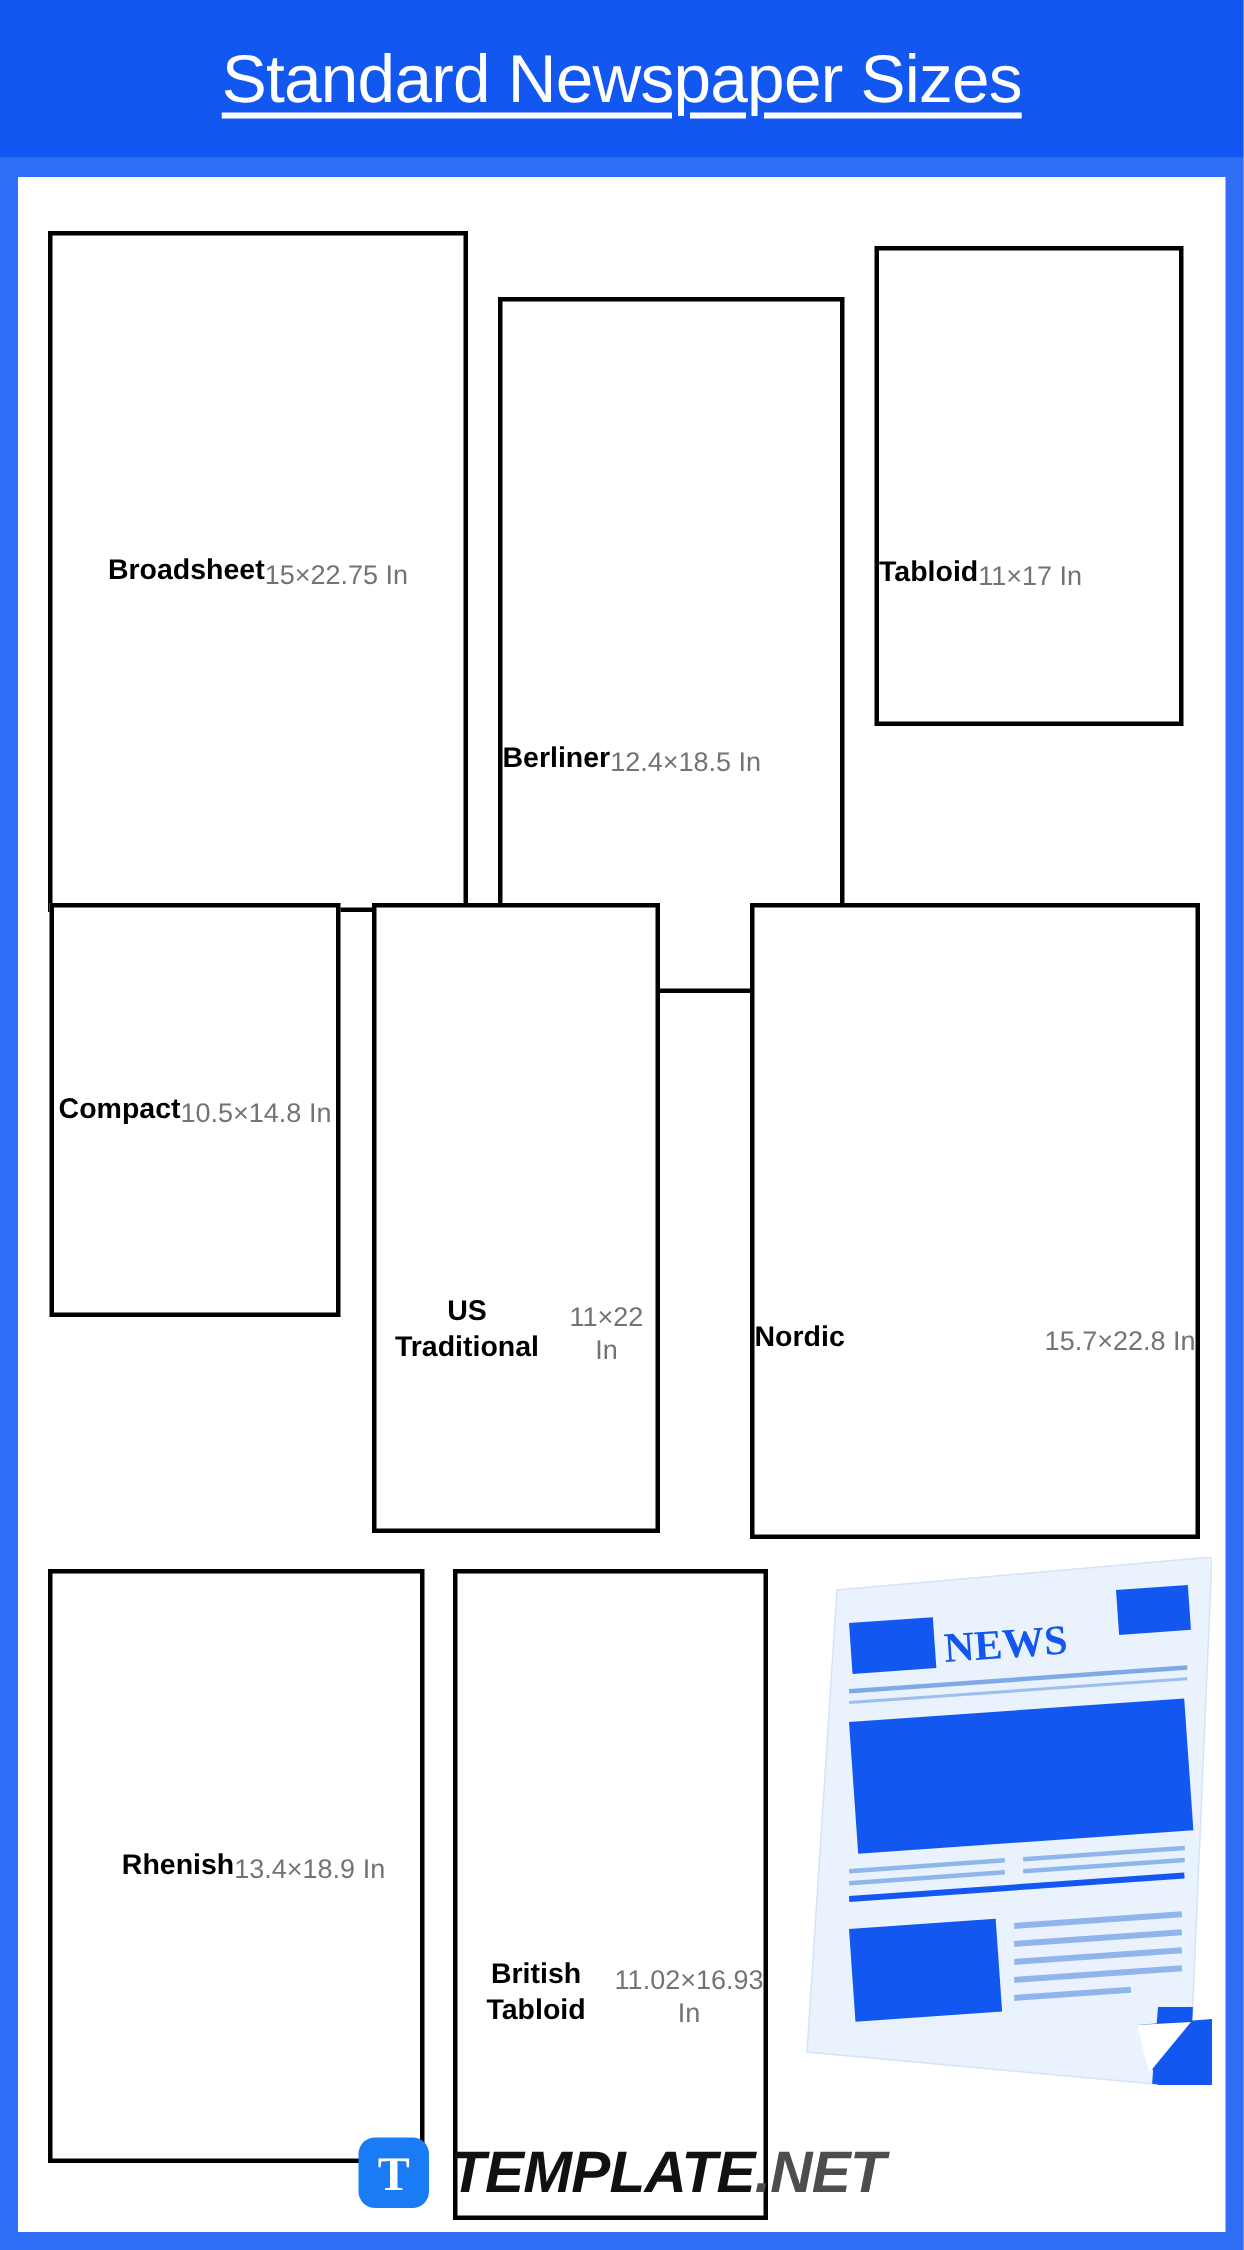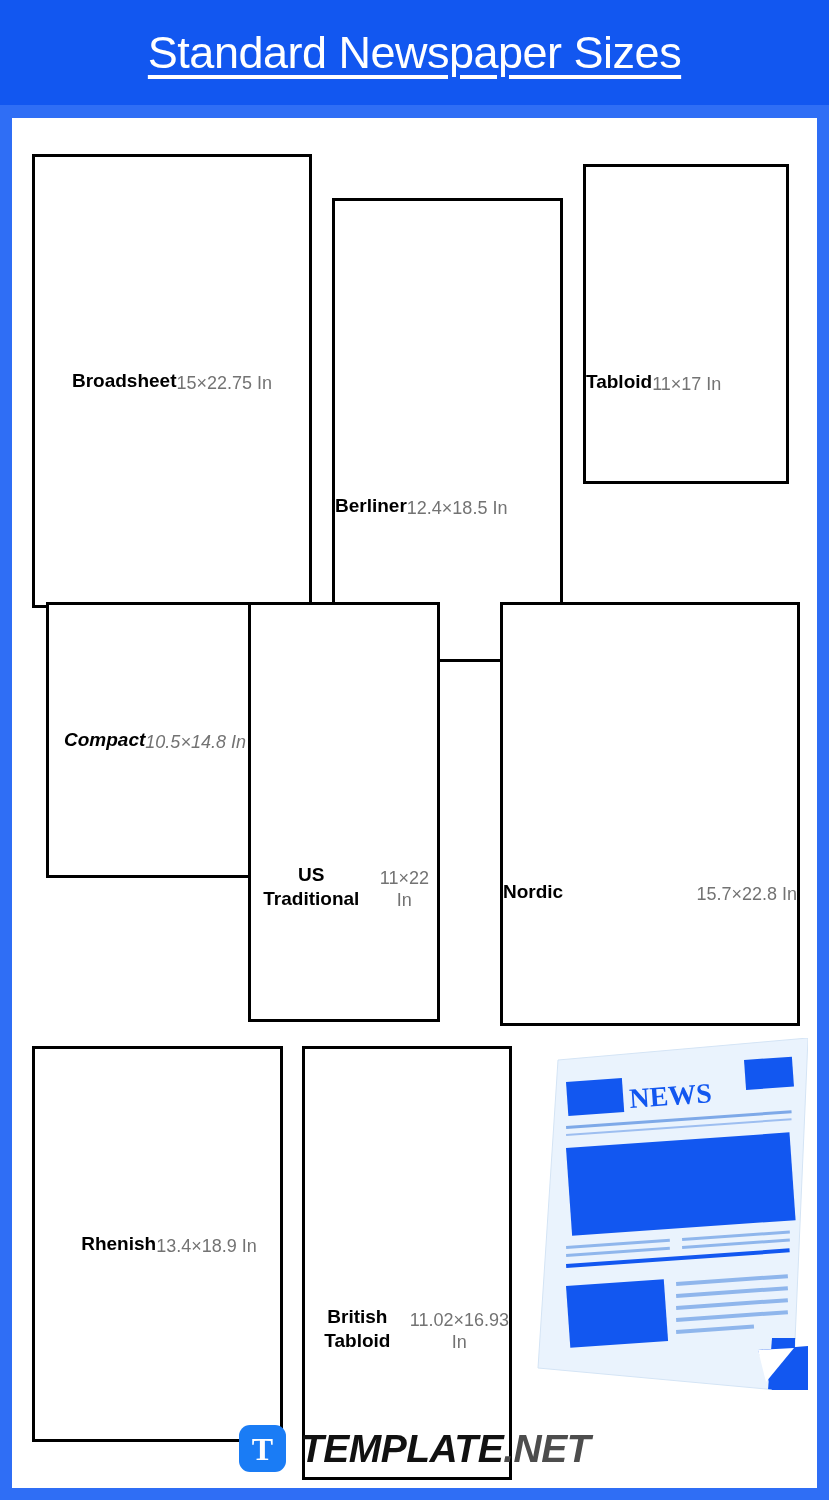--- a/index.html
+++ b/index.html
@@ -81,21 +81,21 @@
     text-align: center;
     margin-top: 4px;
     line-height: 1.25;
   }
   
   #box-broadsheet { left: 20px;  top: 36px;  width: 280px; height: 454px; }
   #box-berliner   { left: 320px; top: 36px;  width: 231px; height: 464px;
                     justify-content: flex-start; padding-top: 152px; margin-top: 44px; }
   #box-tabloid    { left: 571px; top: 46px;  width: 206px; height: 320px;
                     justify-content: flex-start; padding-top: 116px; }
-  #box-compact    { left: 34px;  top: 484px; width: 218px; height: 276px; font-style: italic; }
+  #box-compact    { left: 21px;  top: 484px; width: 194px; height: 276px; }
   #box-ustrad     { left: 236px; top: 484px; width: 192px; height: 420px;
                     justify-content: flex-start; padding-top: 150px; }
   #box-nordic     { left: 488px; top: 484px; width: 300px; height: 424px;
                     justify-content: space-between; padding-top: 156px; }
   #box-rhenish    { left: 20px;  top: 928px; width: 251px; height: 396px; padding-left: 23px; }
   #box-british    { left: 290px; top: 928px; width: 210px; height: 434px;
                     justify-content: flex-start; padding-top: 132px; }
 
   
   .news-illo {

